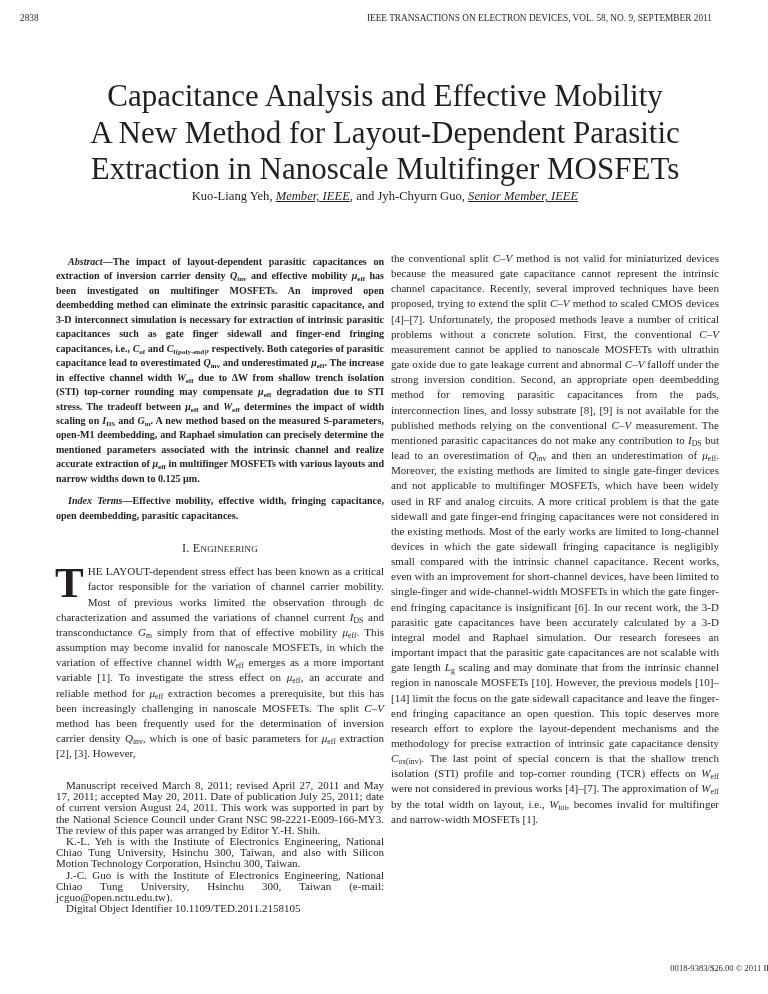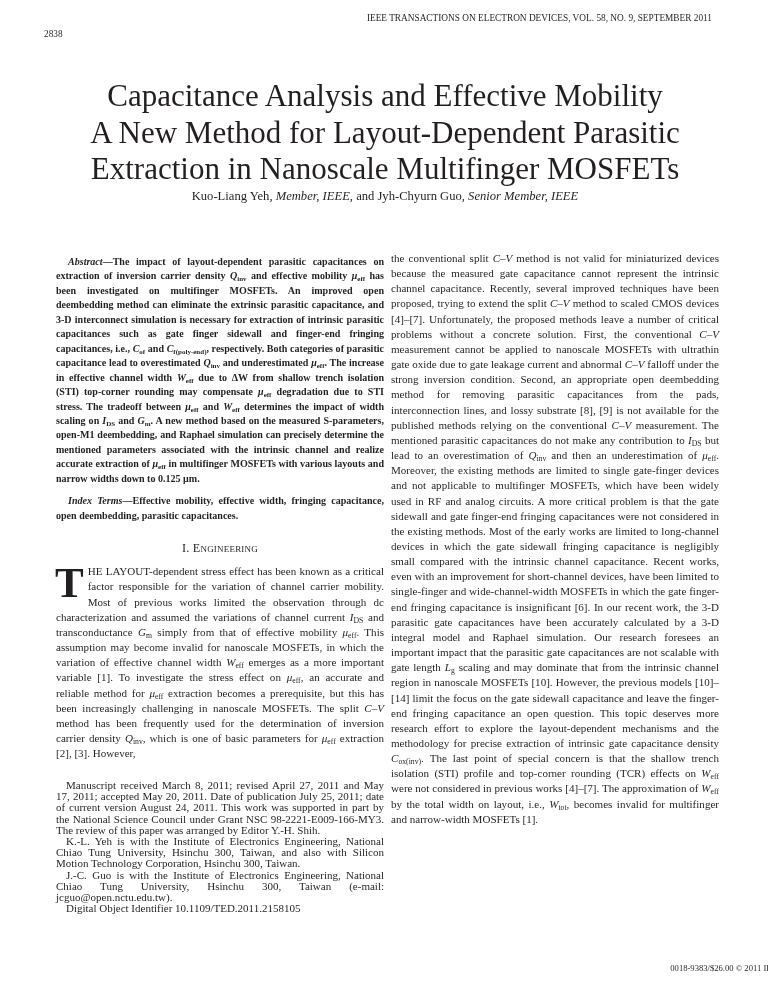--- a/index.html
+++ b/index.html
@@ -1,31 +1,31 @@
 <!DOCTYPE html>
 <html><head>
 <meta charset="utf-8">
 <style>
   html, body { margin: 0; padding: 0; background: #ffffff; }
   body {
     width: 768px; height: 994px; position: relative; overflow: hidden;
     font-family: "Liberation Serif", "DejaVu Serif", serif; color: #231f20;
   }
   .hdr { position: absolute; top: 13px; font-size: 9.3px; letter-spacing: 0px; }
-  .hdr-page { left: 44px; margin-top: 16px; }
+  .hdr-page { left: 20px; }
   .hdr-journal { right: 56px; }
   .title {
     position: absolute; top: 78px; left: 60px; width: 650px;
     text-align: center; font-size: 31px; line-height: 36.5px; color: #231f20;
   }
   .authors {
     position: absolute; top: 189px; left: 60px; width: 650px;
     text-align: center; font-size: 12.6px;
   }
-  .authors i { font-style: italic; }
+  .authors i { font-style: italic; text-decoration: underline; }
   .col {
     position: absolute; width: 328px; font-size: 11.05px; line-height: 15.15px;
     text-align: justify; color: #231f20;
   }
   .col-left { left: 56px; top: 255px; }
   .col-right { left: 391px; top: 251px; }
   .abstract { font-weight: bold; font-size: 10.05px; line-height: 14.45px; text-indent: 12px; margin: 0; text-align: justify; }
   .abstract .lead { font-style: italic; }
   .index { font-weight: bold; font-size: 10.05px; line-height: 14.45px; text-indent: 12px; margin: 8px 0 0 0; text-align: justify; }
   .index .lead { font-style: italic; }

